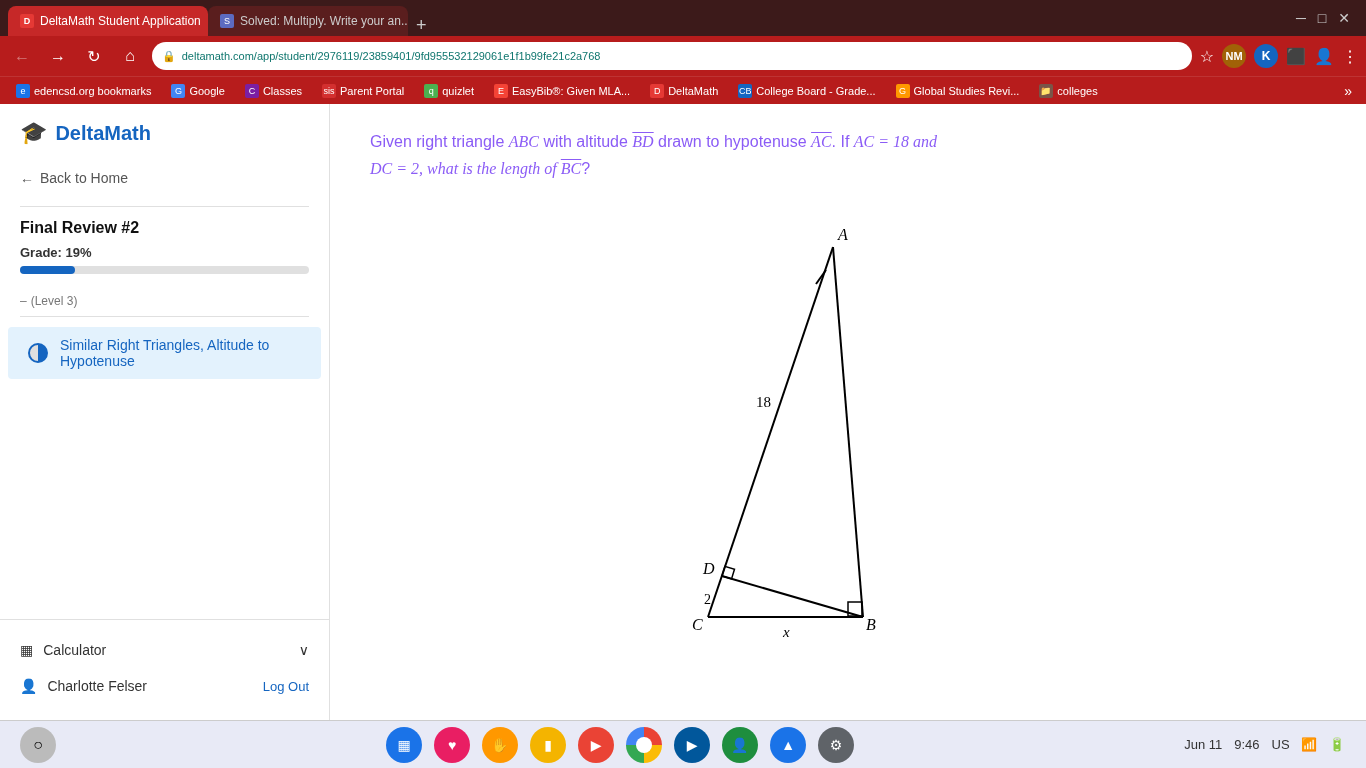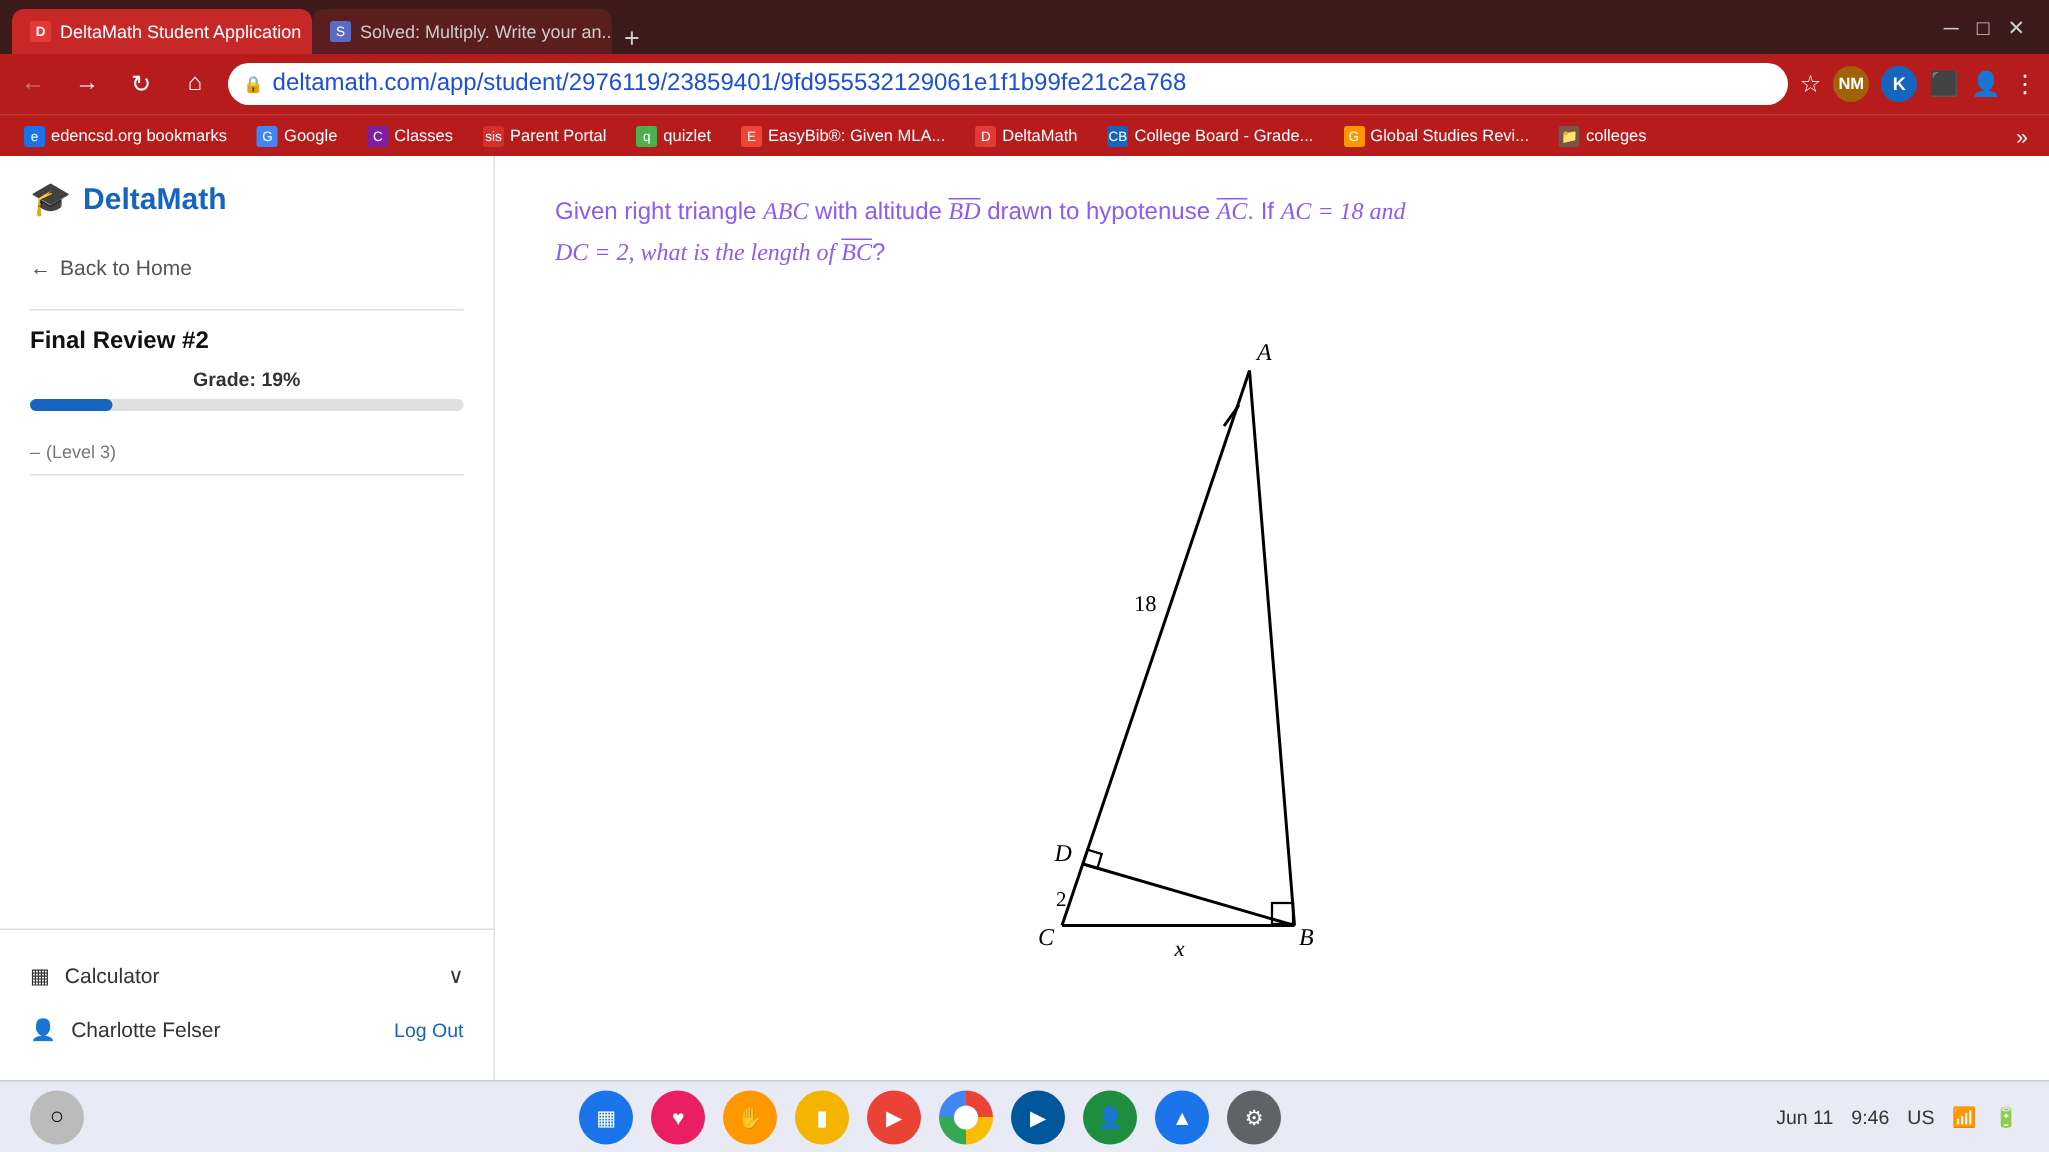--- a/index.html
+++ b/index.html
@@ -97,21 +97,21 @@
       border-radius: 20px;
       height: 28px;
       display: flex;
       align-items: center;
       padding: 0 10px;
       font-size: 12px;
       color: #333;
       gap: 6px;
     }
     .url-icon { color: #666; font-size: 11px; }
-    .url-text { flex: 1; color: #1d4ed8; font-size: 16px; }
+    .url-text { flex: 1; color: #0f766e; font-size: 11px; }
     .address-actions { display: flex; gap: 8px; align-items: center; }
     .addr-icon { color: #fff; font-size: 16px; cursor: pointer; }
 
     
     .bookmarks-bar {
       background: #b71c1c;
       height: 28px;
       display: flex;
       align-items: center;
       padding: 0 8px;
@@ -198,21 +198,20 @@
       padding: 0 20px 4px;
     }
     .assignment-due {
       font-size: 13px;
       color: #555;
       padding: 0 20px 8px;
     }
     .assignment-due span { font-weight: bold; }
     .grade-section {
       padding: 4px 20px 12px;
-      text-align: center;
     }
     .grade-label {
       font-size: 13px;
       color: #333;
       margin-bottom: 6px;
     }
     .grade-label span { font-weight: bold; }
     .progress-bar-bg {
       background: #e0e0e0;
       border-radius: 4px;
@@ -455,20 +454,24 @@
         </div>
       </div>
 
       <div class="level-label">
         <span>–</span>
         <span>(Level 3)</span>
       </div>
 
       <hr class="sidebar-section-divider">
 
+      <div class="menu-item active">
+        <div class="menu-item-icon blue-half"></div>
+        <span>Similar Right Triangles, Altitude to Hypotenuse</span>
+      </div>
 
 
 
       <div class="sidebar-bottom">
         <div class="calculator-row">
           <div class="calc-left">
             <span>▦</span>
             <span>Calculator</span>
           </div>
           <span>∨</span>

